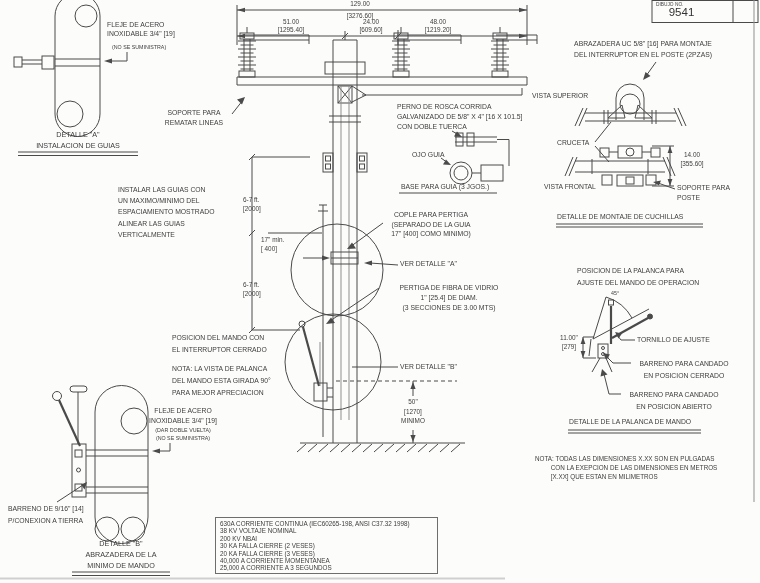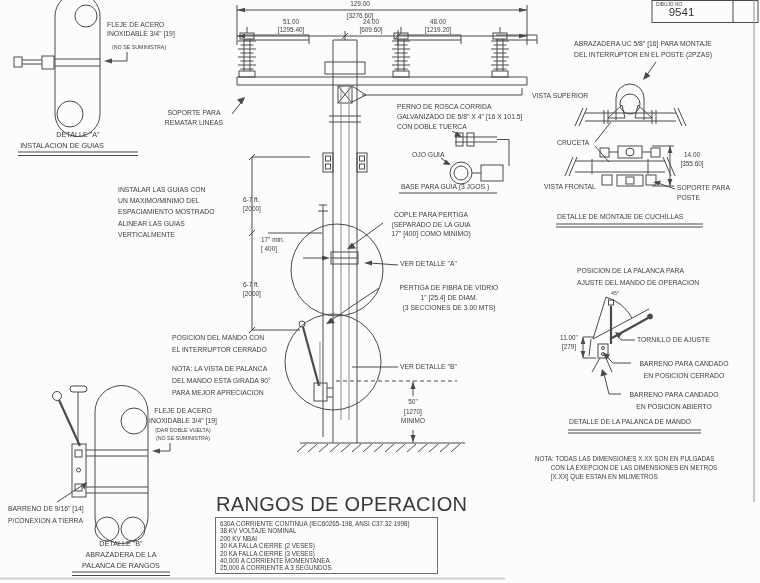--- a/index.html
+++ b/index.html
@@ -327,21 +327,21 @@
   <line x1="0" y1="578.5" x2="505" y2="578.5" stroke="#cfcfcf" stroke-width="2"></line>
 </svg>
 
 <div class="lbl tb-lab" style="left:656px;top:2px;">DIBUJO NO.</div>
 <div class="lbl tb-num c" style="left:652px;top:6px;width:59px;">9541</div>
 
 <div class="lbl" style="left:107px;top:21px;">FLEJE DE ACERO
 INOXIDABLE 3/4" [19]</div>
 <div class="lbl s5" style="left:112px;top:44px;">(NO SE SUMINISTRA)</div>
 <div class="lbl cap c" style="left:18px;top:130px;width:120px;">DETALLE "A"</div>
-<div class="lbl cap c" style="left:2px;top:141px;width:120px;">INSTALACION DE GUIAS</div>
+<div class="lbl cap c" style="left:18px;top:141px;width:120px;">INSTALACION DE GUIAS</div>
 
 <div class="lbl s6 c" style="left:325px;top:0px;width:70px;">129.00</div>
 <div class="lbl s6 c" style="left:325px;top:12px;width:70px;">[3276.60]</div>
 <div class="lbl s6 c" style="left:263px;top:18px;width:56px;">51.00</div>
 <div class="lbl s6 c" style="left:263px;top:26px;width:56px;">[1295.40]</div>
 <div class="lbl s6 c" style="left:343px;top:18px;width:56px;">24.00</div>
 <div class="lbl s6 c" style="left:343px;top:26px;width:56px;">[609.60]</div>
 <div class="lbl s6 c" style="left:410px;top:18px;width:56px;">48.00</div>
 <div class="lbl s6 c" style="left:410px;top:26px;width:56px;">[1219.20]</div>
 
@@ -385,23 +385,22 @@
 MINIMO</div>
 
 <div class="lbl c" style="left:141px;top:406px;width:84px;line-height:10px;">FLEJE DE ACERO
 INOXIDABLE 3/4" [19]</div>
 <div class="lbl s5 c" style="left:141px;top:427px;width:84px;">(DAR DOBLE VUELTA)</div>
 <div class="lbl s5 c" style="left:141px;top:435px;width:84px;">(NO SE SUMINISTRA)</div>
 <div class="lbl" style="left:8px;top:503px;line-height:11.5px;">BARRENO DE 9/16" [14]
 P/CONEXION A TIERRA</div>
 <div class="lbl cap c" style="left:70px;top:539px;width:102px;">DETALLE "B"</div>
 <div class="lbl cap c" style="left:70px;top:550px;width:102px;">ABRAZADERA DE LA</div>
-<div class="lbl cap c" style="left:70px;top:561px;width:102px;">PALANCA DE RANGOS</div>
-
-<div class="lbl big" style="left:216px;top:493px;">RANGOS DE OPERACION</div>
+<div class="lbl cap c" style="left:70px;top:561px;width:102px;">MINIMO DE MANDO</div>
+
 <div id="ratings-box">
   <div>630A CORRIENTE CONTINUA (IEC60265-198, ANSI C37.32 1998)</div>
   <div>38 KV VOLTAJE NOMINAL</div>
   <div>200 KV NBAI</div>
   <div>30 KA FALLA CIERRE (2 VESES)</div>
   <div>20 KA FALLA CIERRE (3 VESES)</div>
   <div>40,000 A CORRIENTE MOMENTANEA</div>
   <div>25,000 A CORRIENTE A 3 SEGUNDOS</div>
 </div>
 

